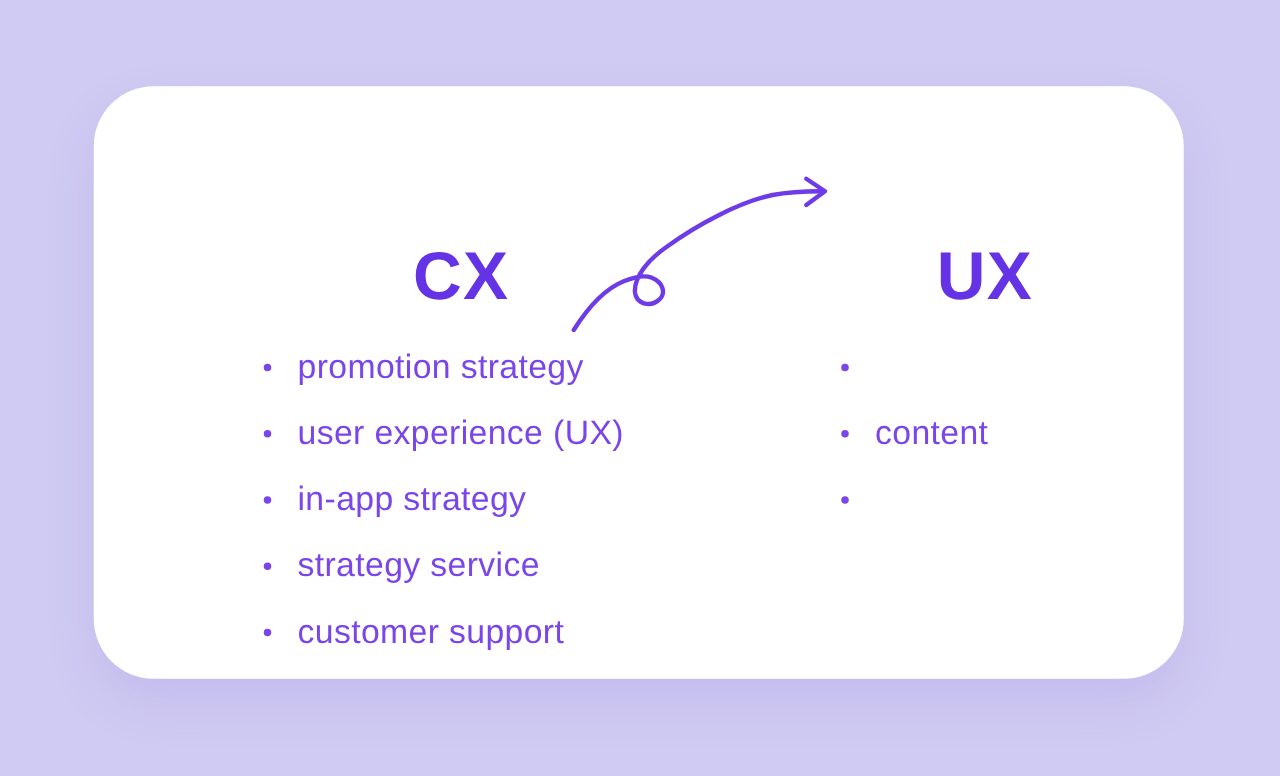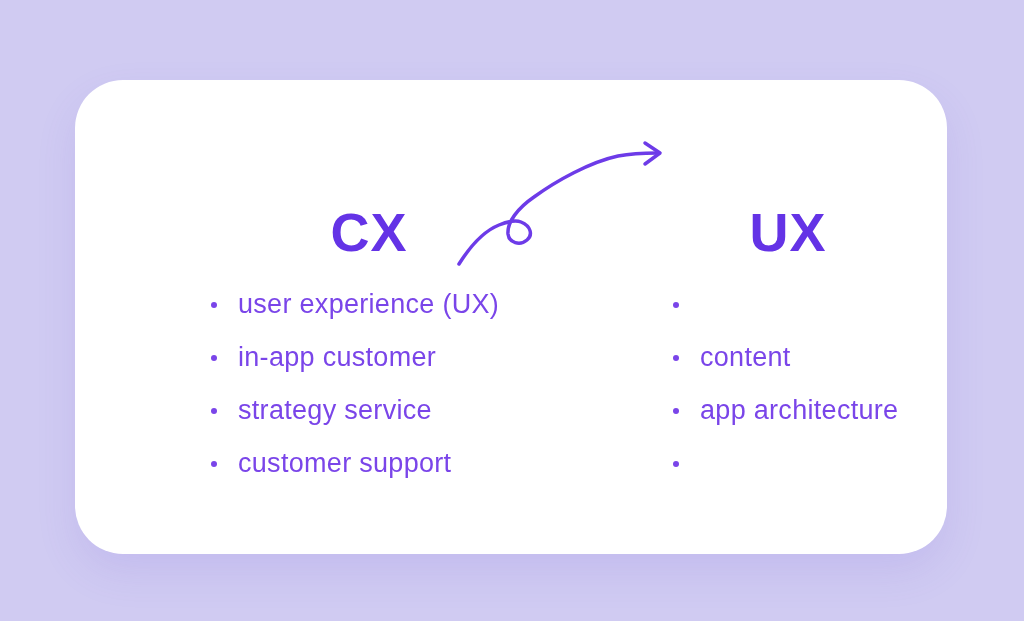--- a/index.html
+++ b/index.html
@@ -7,21 +7,21 @@
     position: relative;
     width: 1024px;
     height: 621px;
     background: #d0cbf2;
     overflow: hidden;
     font-family: "Liberation Sans", sans-serif;
   }
   .card {
     position: absolute;
     left: 75px;
-    top: 80px;
+    top: 69px;
     width: 872px;
     height: 474px;
     background: #ffffff;
     border-radius: 48px;
     box-shadow: 0 18px 40px rgba(110, 85, 215, 0.12);
   }
   .title {
     position: absolute;
     top: 115px;
     transform: translateX(-50%);
@@ -75,25 +75,29 @@
 <div class="canvas">
   <div class="card">
 
     <div class="title title-cx">CX</div>
 
     <div class="title title-ux">UX</div>
 
     <ul class="list list-left">
       <li>
         <span class="bullet"></span>
+        <span>promotion strategy</span>
+      </li>
+      <li>
+        <span class="bullet"></span>
         <span>user experience (UX)</span>
       </li>
       <li>
         <span class="bullet"></span>
-        <span>in-app customer</span>
+        <span>in-app strategy</span>
       </li>
       <li>
         <span class="bullet"></span>
         <span>strategy service</span>
       </li>
       <li>
         <span class="bullet"></span>
         <span>customer support</span>
       </li>
     </ul>
@@ -101,24 +105,20 @@
     <ul class="list list-right">
       <li>
         <span class="bullet"></span>
       </li>
       <li>
         <span class="bullet"></span>
         <span>content</span>
       </li>
       <li>
         <span class="bullet"></span>
-        <span>app architecture</span>
-      </li>
-      <li>
-        <span class="bullet"></span>
       </li>
     </ul>
   </div>
 
   <svg class="arrow-overlay" viewBox="0 0 1024 621" xmlns="http://www.w3.org/2000/svg" fill="none" stroke="currentColor" stroke-width="3.5" stroke-linecap="round" stroke-linejoin="round">
     <path d="M 459 264
              C 471 245, 484 231, 499 225
              C 509 221, 516 220, 521 222
              C 531 226, 533 235, 527 240
              C 520 246, 509 243, 508 234

